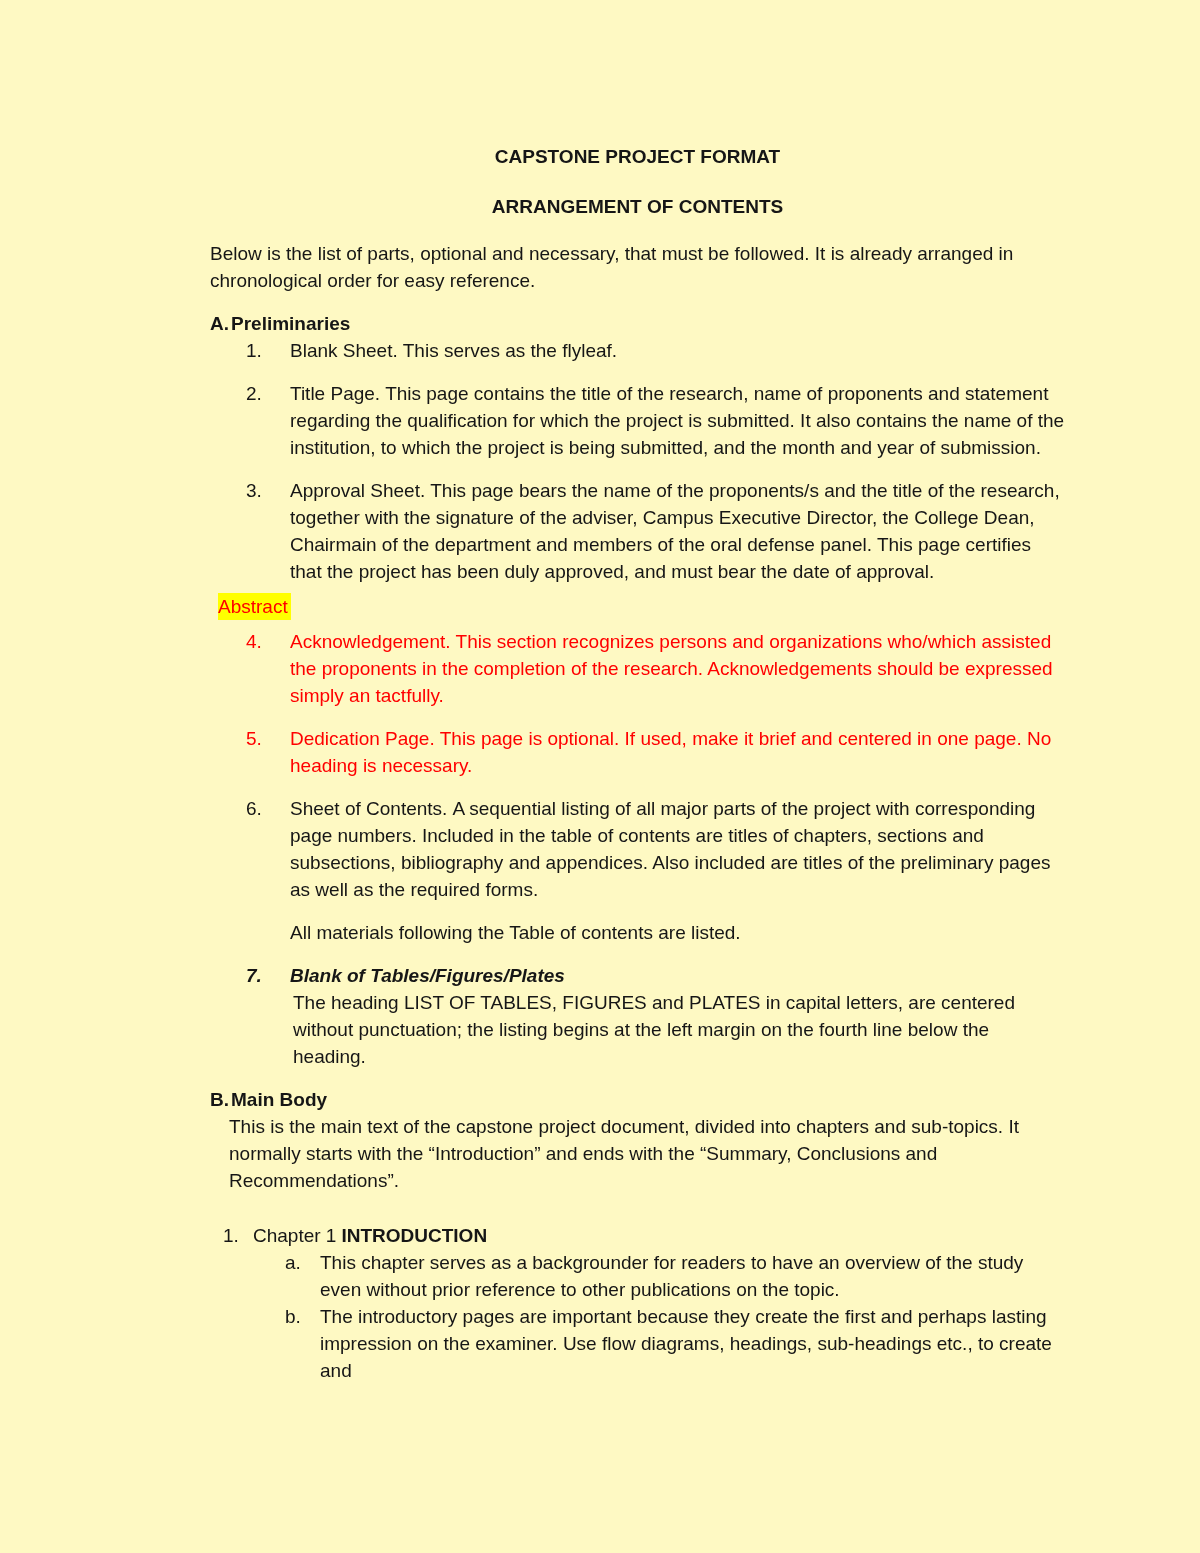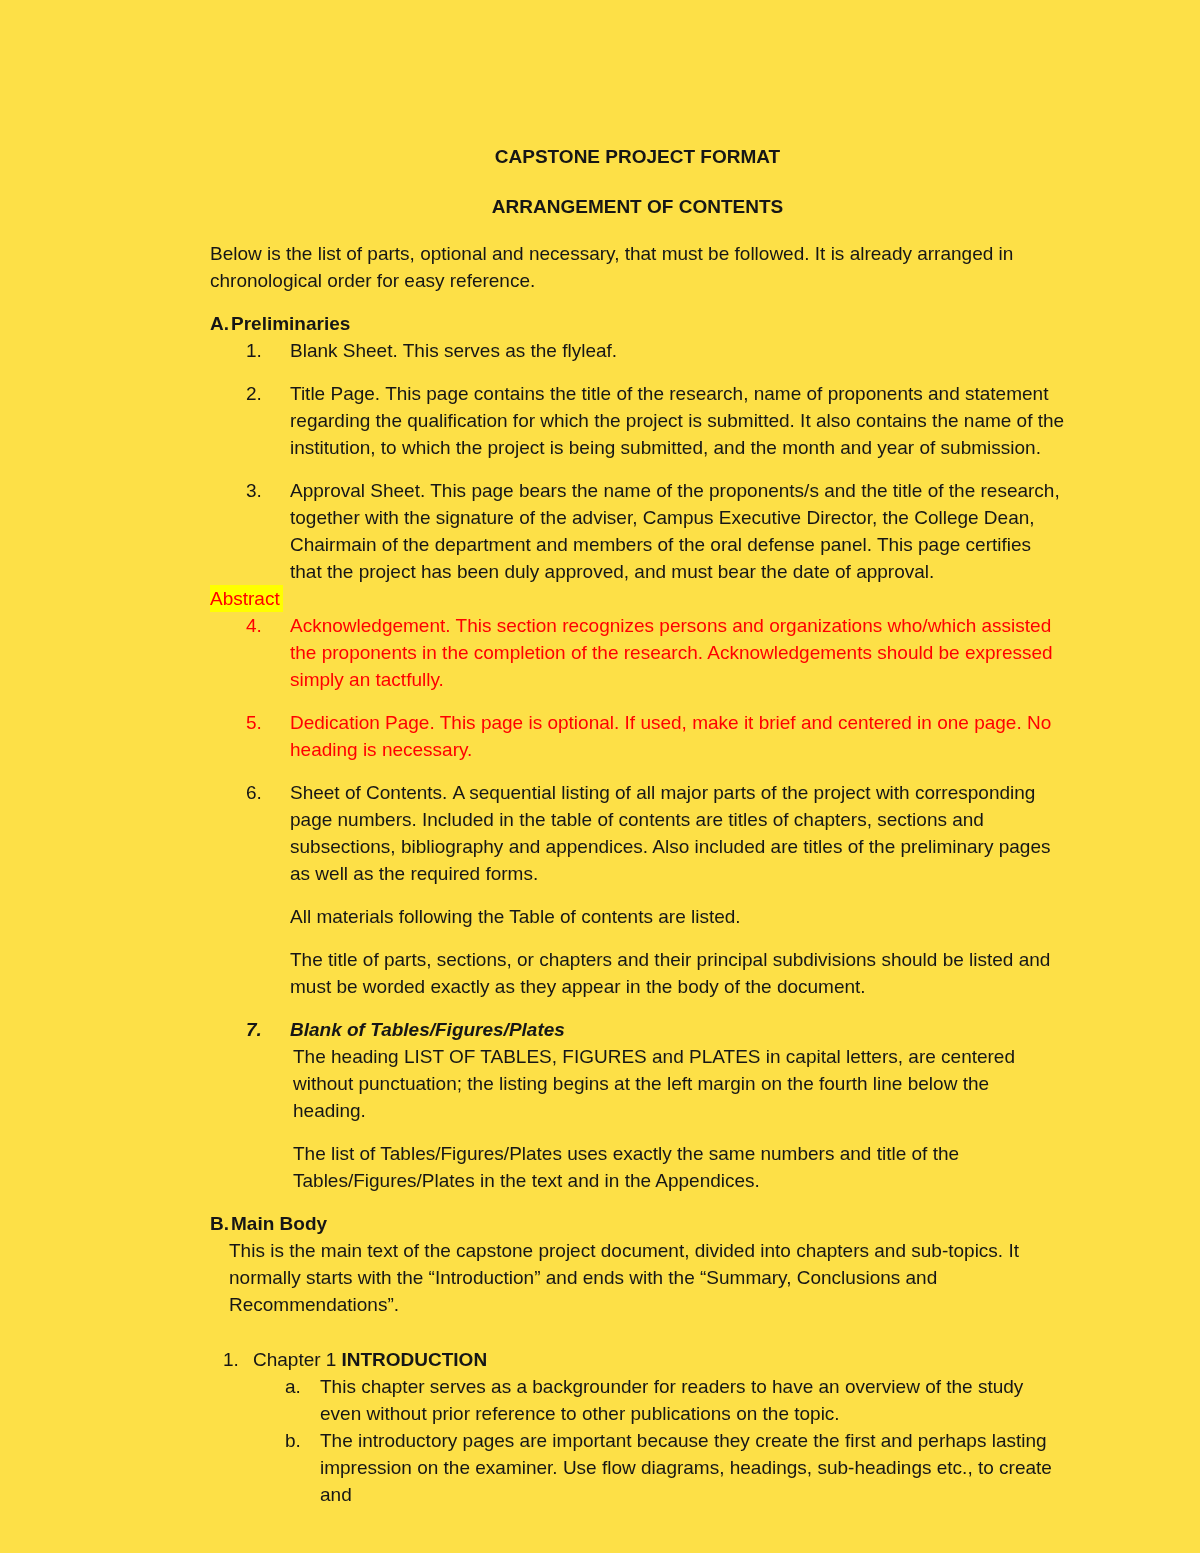--- a/index.html
+++ b/index.html
@@ -1,19 +1,19 @@
 <!DOCTYPE html>
 <html><head>
 <meta charset="utf-8">
 <style>
   html,body{margin:0;padding:0;background:#ffffff;}
   .page{
     position:relative;
     width:1200px;height:1553px;
-    background:#fde047;
+    background:#fef9c3;
     font-family:"Liberation Sans",sans-serif;
     font-size:19px;line-height:27px;
     color:#161616;
     overflow:hidden;
   }
   .content{padding:143px 135px 0 210px;}
   .title{font-weight:bold;text-align:center;margin:0 0 23px 0;}
   .subtitle{font-weight:bold;text-align:center;margin:0 0 20px 0;}
   .intro{margin:0 0 16px 0;}
 
@@ -21,21 +21,21 @@
   .snum{flex:0 0 21px;}
 
   .item{display:flex;margin:0 0 16px 36px;}
   .item.tight{margin-bottom:0;}
   .inum{flex:0 0 44px;}
   .ibody{flex:1;}
   .ititle{font-weight:normal;margin-right:5px;}
 
   .red{color:#ff0000;}
 
-  .abstract-line{margin:0;}
+  .abstract-line{margin:8px;}
   .hl{background:#ffff00;color:#ff0000;display:inline-block;padding:0 3px 0 0;}
 
   .sub-para{margin:16px 0 0 0;}
   .i7 .inum{font-weight:bold;font-style:italic;}
   .i7head{font-weight:bold;font-style:italic;}
   .i7para{margin-left:3px;}
 
   .secb-para{margin:0 0 28px 19px;}
   .chapter{display:flex;margin:0 0 0 13px;}
   .cnum{flex:0 0 30px;}
@@ -98,30 +98,28 @@
       <div class="ibody">
         <span class="ititle">Dedication Page.</span><span>This page is optional. If used, make it brief and centered in one page. No heading is necessary.</span>
       </div>
     </div>
 
     <div class="item">
       <span class="inum">6.</span>
       <div class="ibody">
         <span class="ititle">Sheet of Contents.</span><span>A sequential listing of all major parts of the project with corresponding page numbers. Included in the table of contents are titles of chapters, sections and subsections, bibliography and appendices. Also included are titles of the preliminary pages as well as the required forms.</span>
         <p class="sub-para">All materials following the Table of contents are listed.</p>
-        <p class="sub-para">The title of parts, sections, or chapters and their principal subdivisions should be listed and must be worded exactly as they appear in the body of the document.</p>
       </div>
     </div>
 
     <div class="item i7">
       <span class="inum">7.</span>
       <div class="ibody">
         <div class="i7head">Blank of Tables/Figures/Plates</div>
         <p class="sub-para i7para" style="margin-top:0;">The heading LIST OF TABLES, FIGURES and PLATES in capital letters, are centered without punctuation; the listing begins at the left margin on the fourth line below the heading.</p>
-        <p class="sub-para i7para">The list of Tables/Figures/Plates uses exactly the same numbers and title of the Tables/Figures/Plates in the text and in the Appendices.</p>
       </div>
     </div>
 
     <div class="sec">
       <span class="snum">B.</span>
       <span>Main Body</span>
     </div>
     <p class="secb-para">This is the main text of the capstone project document, divided into chapters and sub-topics. It normally starts with the “Introduction” and ends with the “Summary, Conclusions and Recommendations”.</p>
 
     <div class="chapter">

